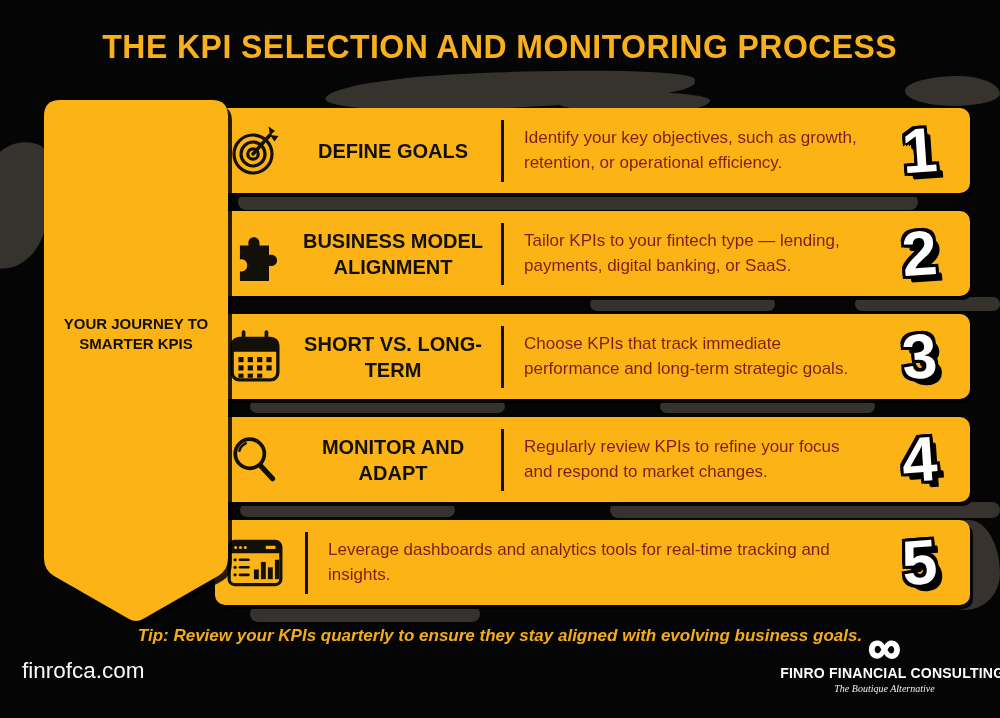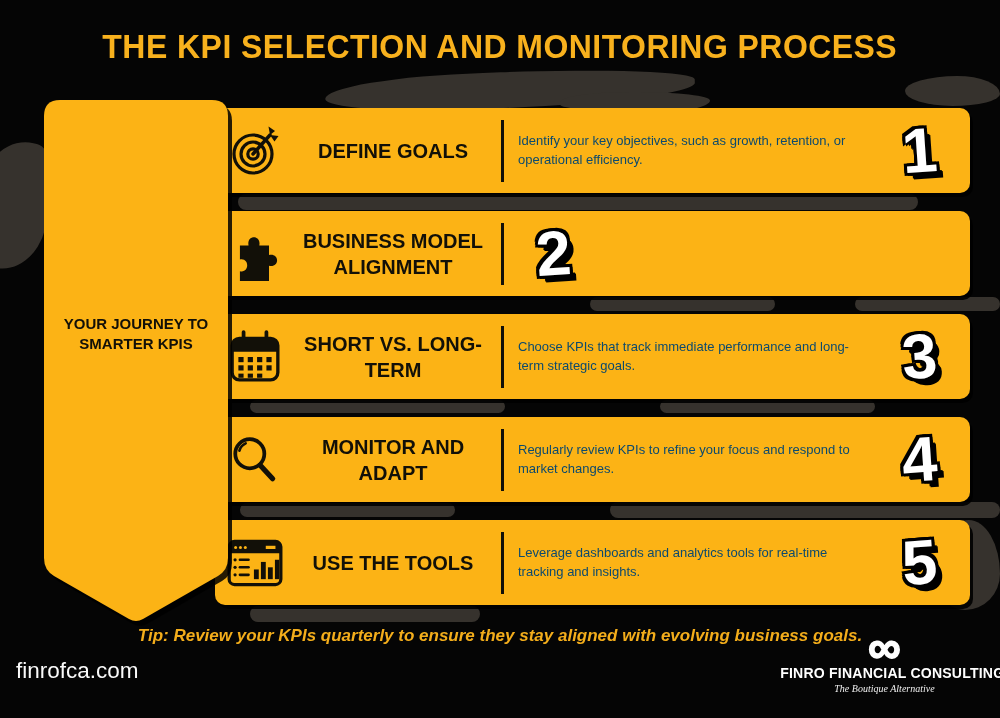--- a/index.html
+++ b/index.html
@@ -37,34 +37,34 @@
 
   
   .row{position:absolute;left:215px;width:755px;height:85px;background:#FCB315;
     border-radius:10px;display:flex;align-items:center;z-index:2;
     box-shadow:3px 4px 0 rgba(0,0,0,0.9);}
   .r1{top:108px;} .r2{top:211px;} .r3{top:314px;} .r4{top:417px;} .r5{top:520px;}
   .icon-cell{width:80px;display:flex;align-items:center;justify-content:center;flex:0 0 auto;}
   .title-cell{width:196px;flex:0 0 auto;text-align:center;font-size:20px;font-weight:800;
     color:#121008;line-height:1.3;}
   .vdivider{width:3px;height:62px;background:#121008;flex:0 0 auto;margin-left:10px;}
-  .desc-cell{flex:1;padding:0 10px 0 14px;font-size:13px;color:#0c4a6e;line-height:1.45;}
+  .desc-cell{flex:1;padding:0 10px 0 20px;font-size:17px;color:#7f1d1d;line-height:1.45;}
   .num-cell{width:100px;flex:0 0 auto;text-align:center;}
   .big-num{display:inline-block;font-size:63px;font-weight:900;color:#fff;
     transform:rotate(-4deg);line-height:85px;
     text-shadow:
       -3px -3px 0 #000, 0 -3px 0 #000, 3px -3px 0 #000,
       -3px 0 0 #000, 3px 0 0 #000,
       -3px 3px 0 #000, 0 3px 0 #000, 3px 3px 0 #000,
       5px 6px 0 #000, 6px 7px 0 #000;}
 
   .tip{position:absolute;top:626px;left:0;right:0;text-align:center;
     font-size:17px;font-weight:700;font-style:italic;color:#F3AD1B;z-index:5;}
 
-  .website{position:absolute;left:16px;top:658px;font-size:22.5px;color:#fafafa;}
+  .website{position:absolute;left:22px;top:658px;font-size:22.5px;color:#fafafa;}
 
   .logo{position:absolute;right:8px;top:631px;width:215px;text-align:center;color:#fff;}
   .infinity{display:block;font-size:46px;line-height:32px;font-weight:700;
     -webkit-text-stroke:1.5px #fff;}
   .brand{display:block;font-size:14.5px;font-weight:800;letter-spacing:0.2px;
     transform:scaleX(0.97);white-space:nowrap;margin-top:2px;}
   .tagline{display:block;font-family:"Liberation Serif",serif;font-style:italic;
     font-size:10px;color:#f0f0f0;margin-top:2px;}
 
   .step-icon{display:block;}
@@ -119,20 +119,21 @@
   </div>
 
   <div class="row r2">
     <div class="icon-cell">
       <svg class="step-icon" width="56" height="56" viewBox="0 0 52 52">
         <path d="M12,18 h8 c-2,-10 12,-10 10,0 h9 v9 c10,-2 10,12 0,10 v14 h-27 v-9 c9,2 9,-13 0,-11 z" fill="#121008"></path>
       </svg>
     </div>
     <div class="title-cell">BUSINESS MODEL ALIGNMENT</div>
     <div class="vdivider"></div>
+    <div class="desc-cell">Tailor KPIs to your fintech type — lending, payments, digital banking, or SaaS.</div>
     <div class="num-cell">
       <span class="big-num">2</span>
     </div>
   </div>
 
   <div class="row r3">
     <div class="icon-cell">
       <svg class="step-icon" width="54" height="54" viewBox="0 0 52 52">
         <path d="M15,2 v8 M37,2 v8" stroke="#121008" stroke-width="3.6" stroke-linecap="round"></path>
         <rect x="4" y="8" width="44" height="40" rx="7" fill="none" stroke="#121008" stroke-width="3.2"></rect>
@@ -194,21 +195,20 @@
           <circle cx="7.5" cy="19" r="1.5"></circle>
             <circle cx="7.5" cy="26" r="1.5"></circle>
             <circle cx="7.5" cy="33" r="1.5"></circle>
           <rect x="25" y="28" width="4.5" height="9"></rect>
           <rect x="31.5" y="21" width="4.5" height="16"></rect>
           <rect x="38" y="26" width="4.5" height="11"></rect>
           <rect x="44.5" y="19" width="4" height="18"></rect>
         </g>
       </svg>
     </div>
-    <div class="title-cell">USE THE TOOLS</div>
     <div class="vdivider"></div>
     <div class="desc-cell">Leverage dashboards and analytics tools for real-time tracking and insights.</div>
     <div class="num-cell">
       <span class="big-num">5</span>
     </div>
   </div>
 
   <div class="tip">Tip: Review your KPIs quarterly to ensure they stay aligned with evolving business goals.</div>
 
   <div class="website">finrofca.com</div>

